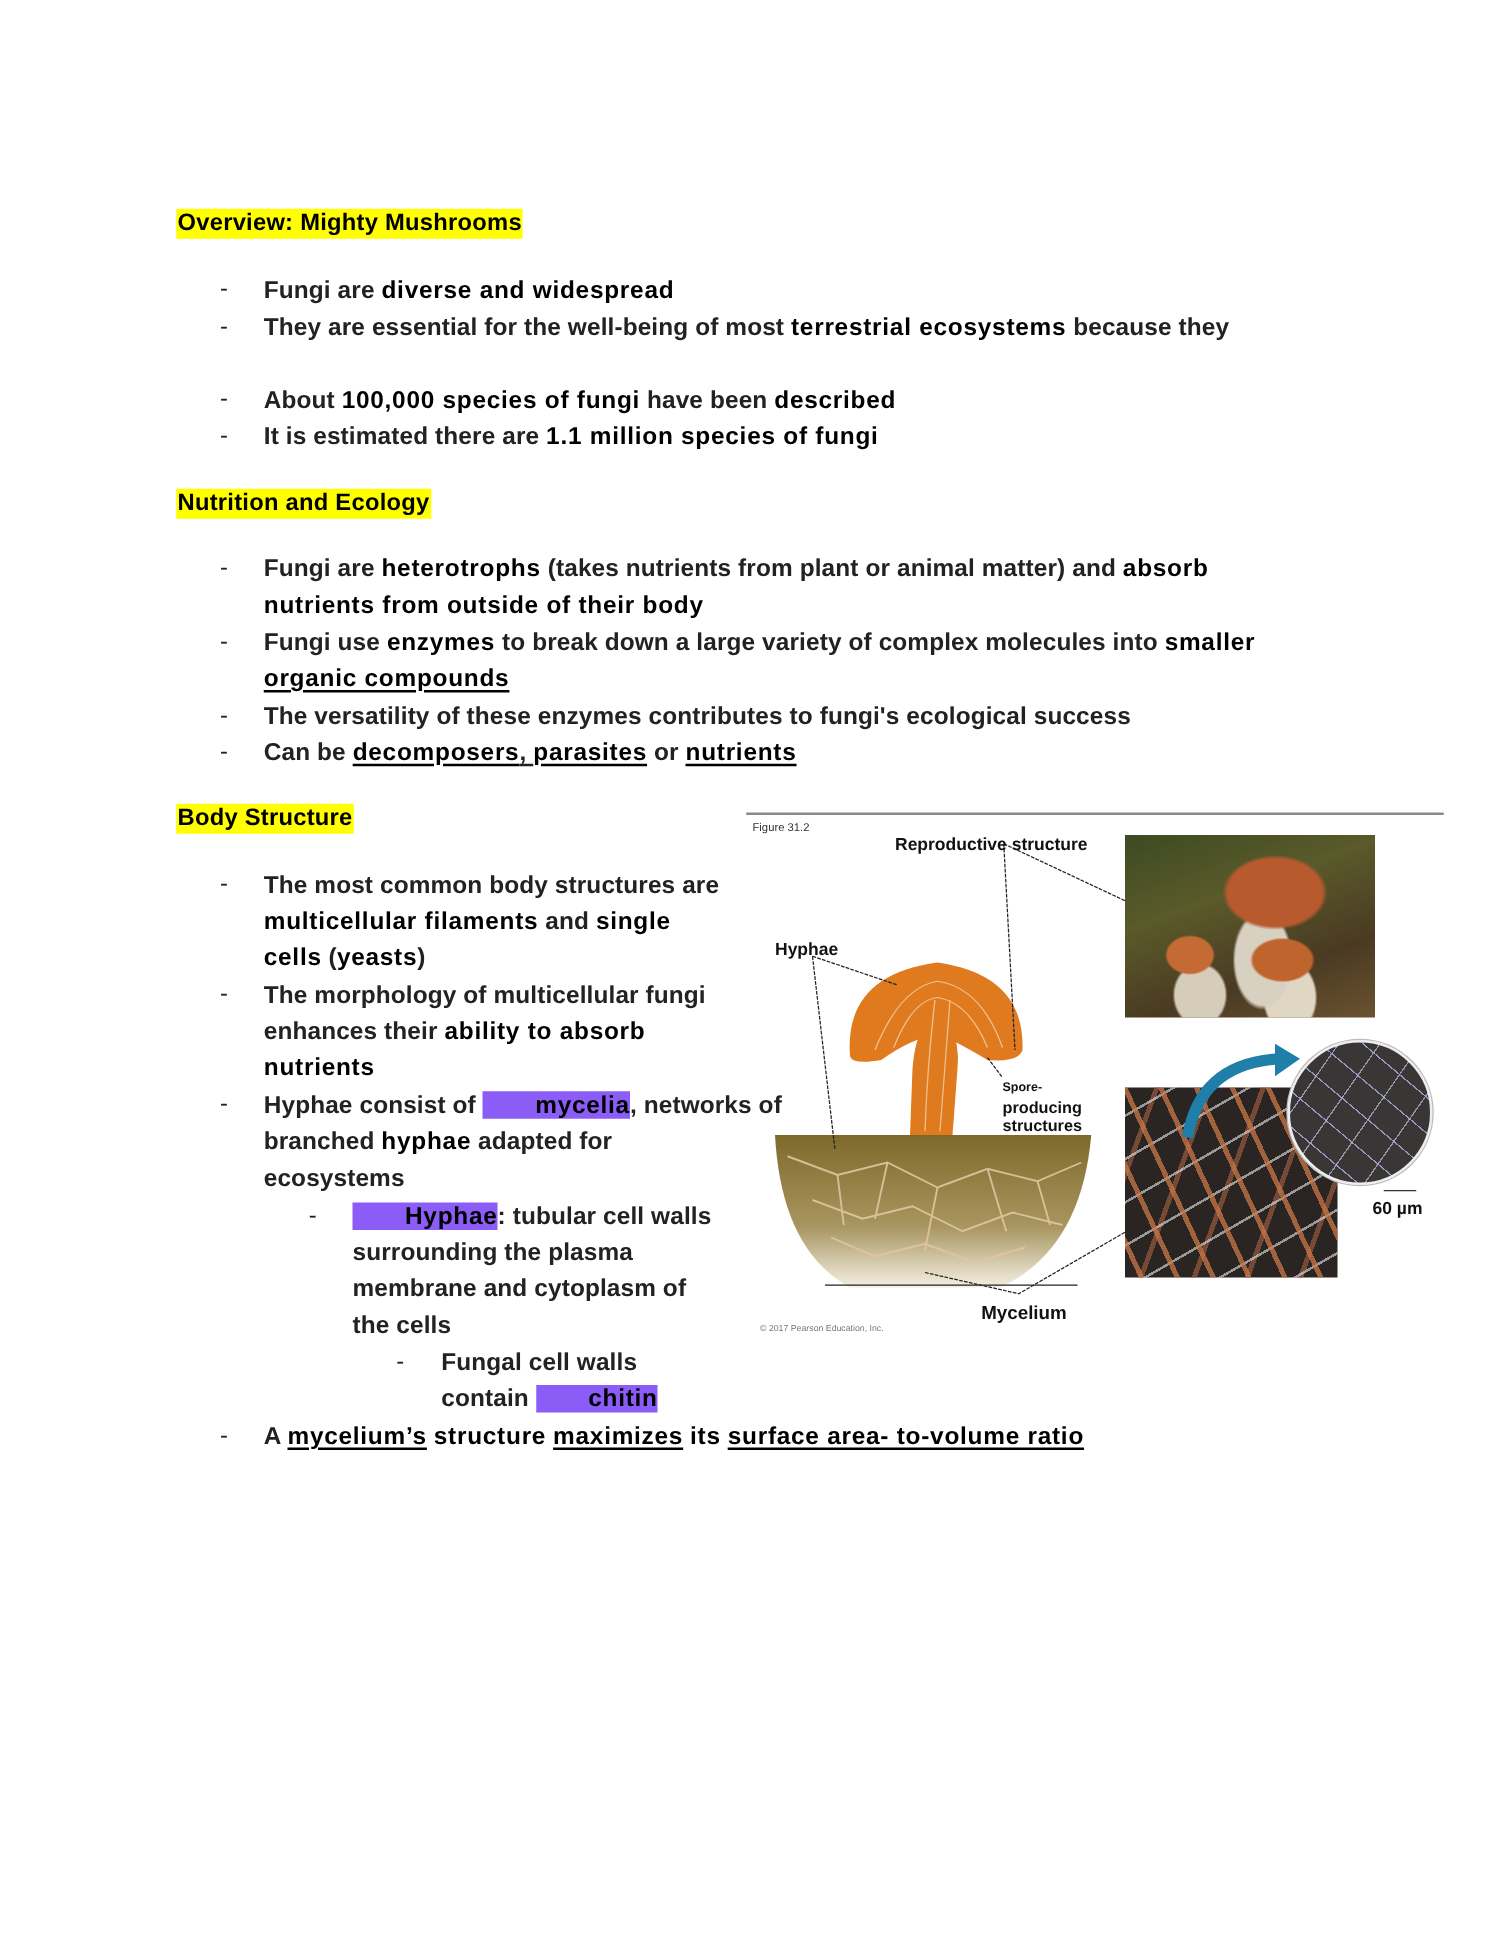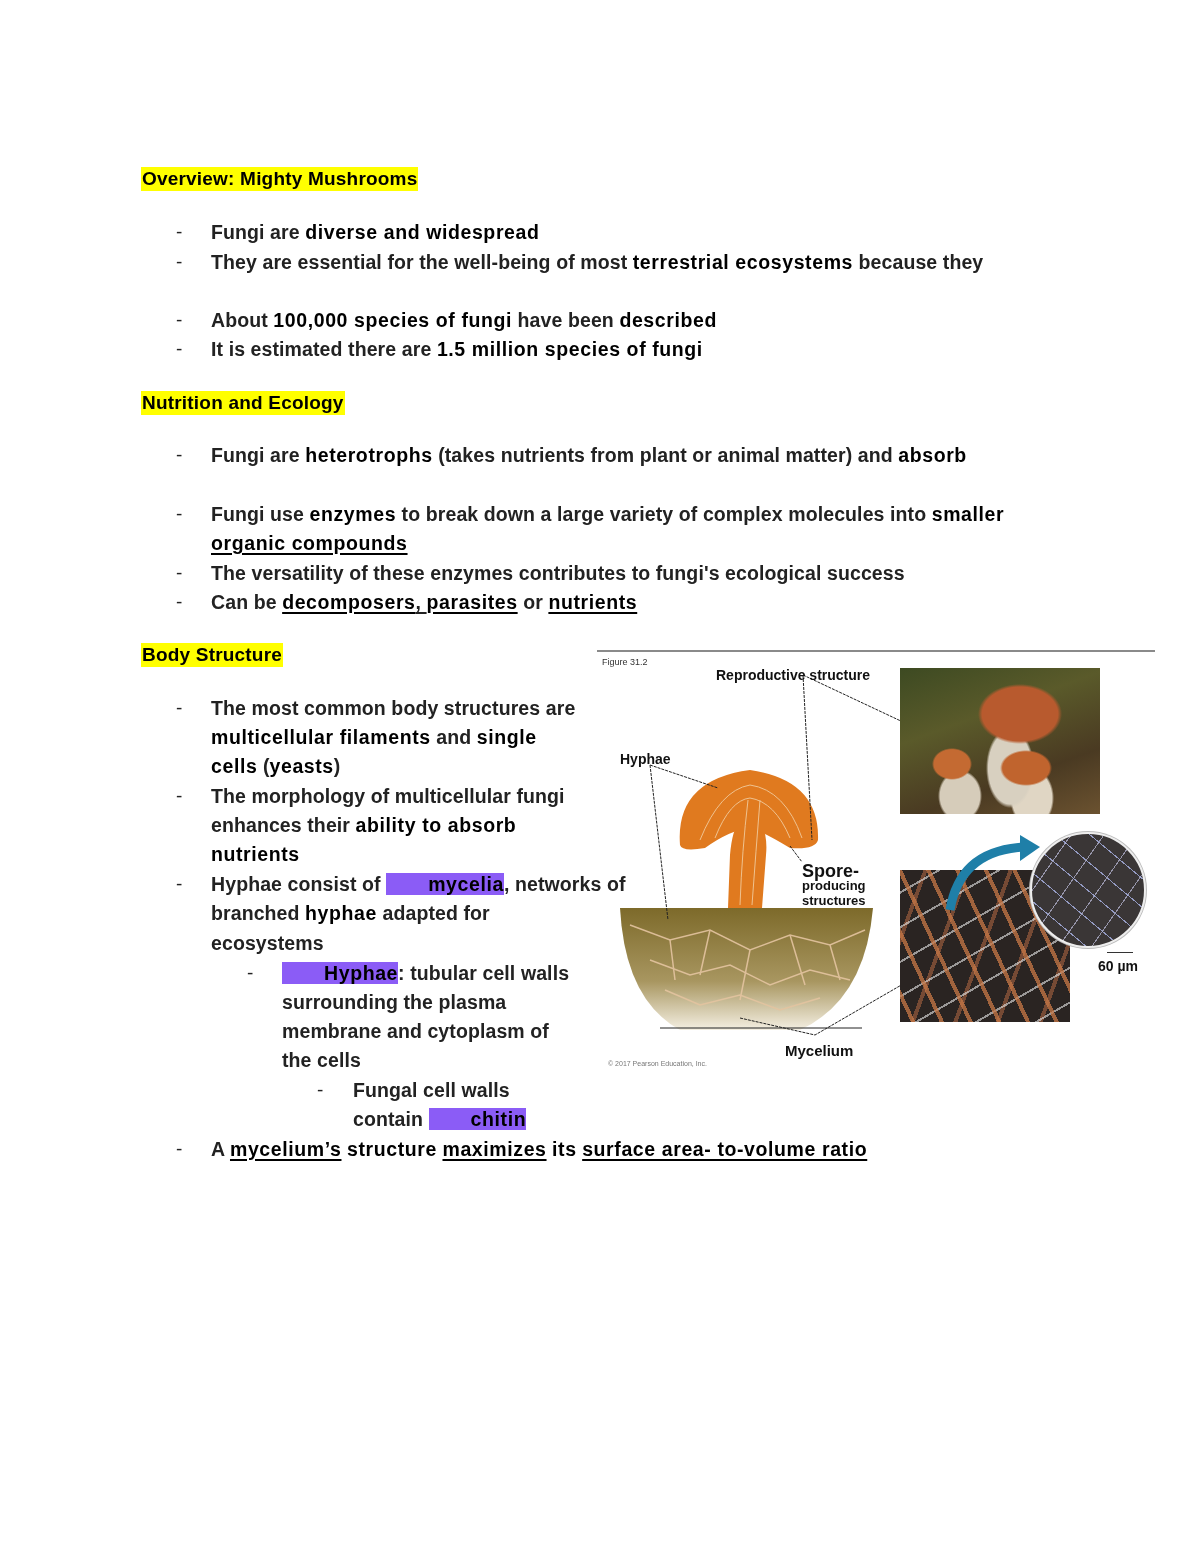--- a/index.html
+++ b/index.html
@@ -74,28 +74,31 @@
     <span>They are essential for the well-being of most </span><b>terrestrial ecosystems</b><span> because they</span>
   </div>
 
   <span class="dash" style="left:176px;top:308px">-</span>
   <div class="line" style="left:211px;top:308px">
     <span>About </span><b>100,000 species of fungi</b><span> have been </span><b>described</b>
   </div>
 
   <span class="dash" style="left:176px;top:337px">-</span>
   <div class="line" style="left:211px;top:337px">
-    <span>It is estimated there are </span><b>1.5 million species of fungi</b>
+    <span>It is estimated there are </span><b>1.1 million species of fungi</b>
   </div>
 
   <div class="heading" style="top:391px">Nutrition and Ecology</div>
 
   <span class="dash" style="left:176px;top:443px">-</span>
   <div class="line" style="left:211px;top:443px">
     <span>Fungi are </span><b>heterotrophs</b><span> (takes nutrients from plant or animal matter) and </span><b>absorb</b>
+  </div>
+  <div class="line" style="left:211px;top:472px">
+    <b>nutrients from outside of their body</b>
   </div>
 
   <span class="dash" style="left:176px;top:502px">-</span>
   <div class="line" style="left:211px;top:502px">
     <span>Fungi use </span><b>enzymes</b><span> to break down a large variety of complex molecules into </span><b>smaller</b>
   </div>
   <div class="line" style="left:211px;top:531px">
     <b class="u">organic compounds</b>
   </div>
 
@@ -184,21 +187,21 @@
     <div class="photo2"></div>
     <svg width="120" height="80" style="position:absolute;left:350px;top:195px">
       <path d="M10 75 Q20 15 85 12" stroke="#1f7fa8" stroke-width="9" fill="none"></path>
       <path d="M80 0 L100 12 L80 26 Z" fill="#1f7fa8"></path>
     </svg>
     <div class="micro"></div>
     <div class="scalebar"></div>
 
     <div class="fig-label" style="left:126px;top:27px">Reproductive structure</div>
     <div class="fig-label" style="left:30px;top:111px">Hyphae</div>
-    <div class="fig-label" style="left:212px;top:223px;font-size:18px">Spore-</div>
+    <div class="fig-label" style="left:212px;top:223px;font-size:10px">Spore-</div>
     <div class="fig-label" style="left:212px;top:238px;font-size:13px">producing</div>
     <div class="fig-label" style="left:212px;top:253px;font-size:13px">structures</div>
     <div class="fig-label" style="left:195px;top:403px;font-size:15px">Mycelium</div>
     <div class="fig-label" style="left:508px;top:318px">60 µm</div>
     <div class="fig-credit">© 2017 Pearson Education, Inc.</div>
   </div>
 
 </div>
 
 </body></html>

